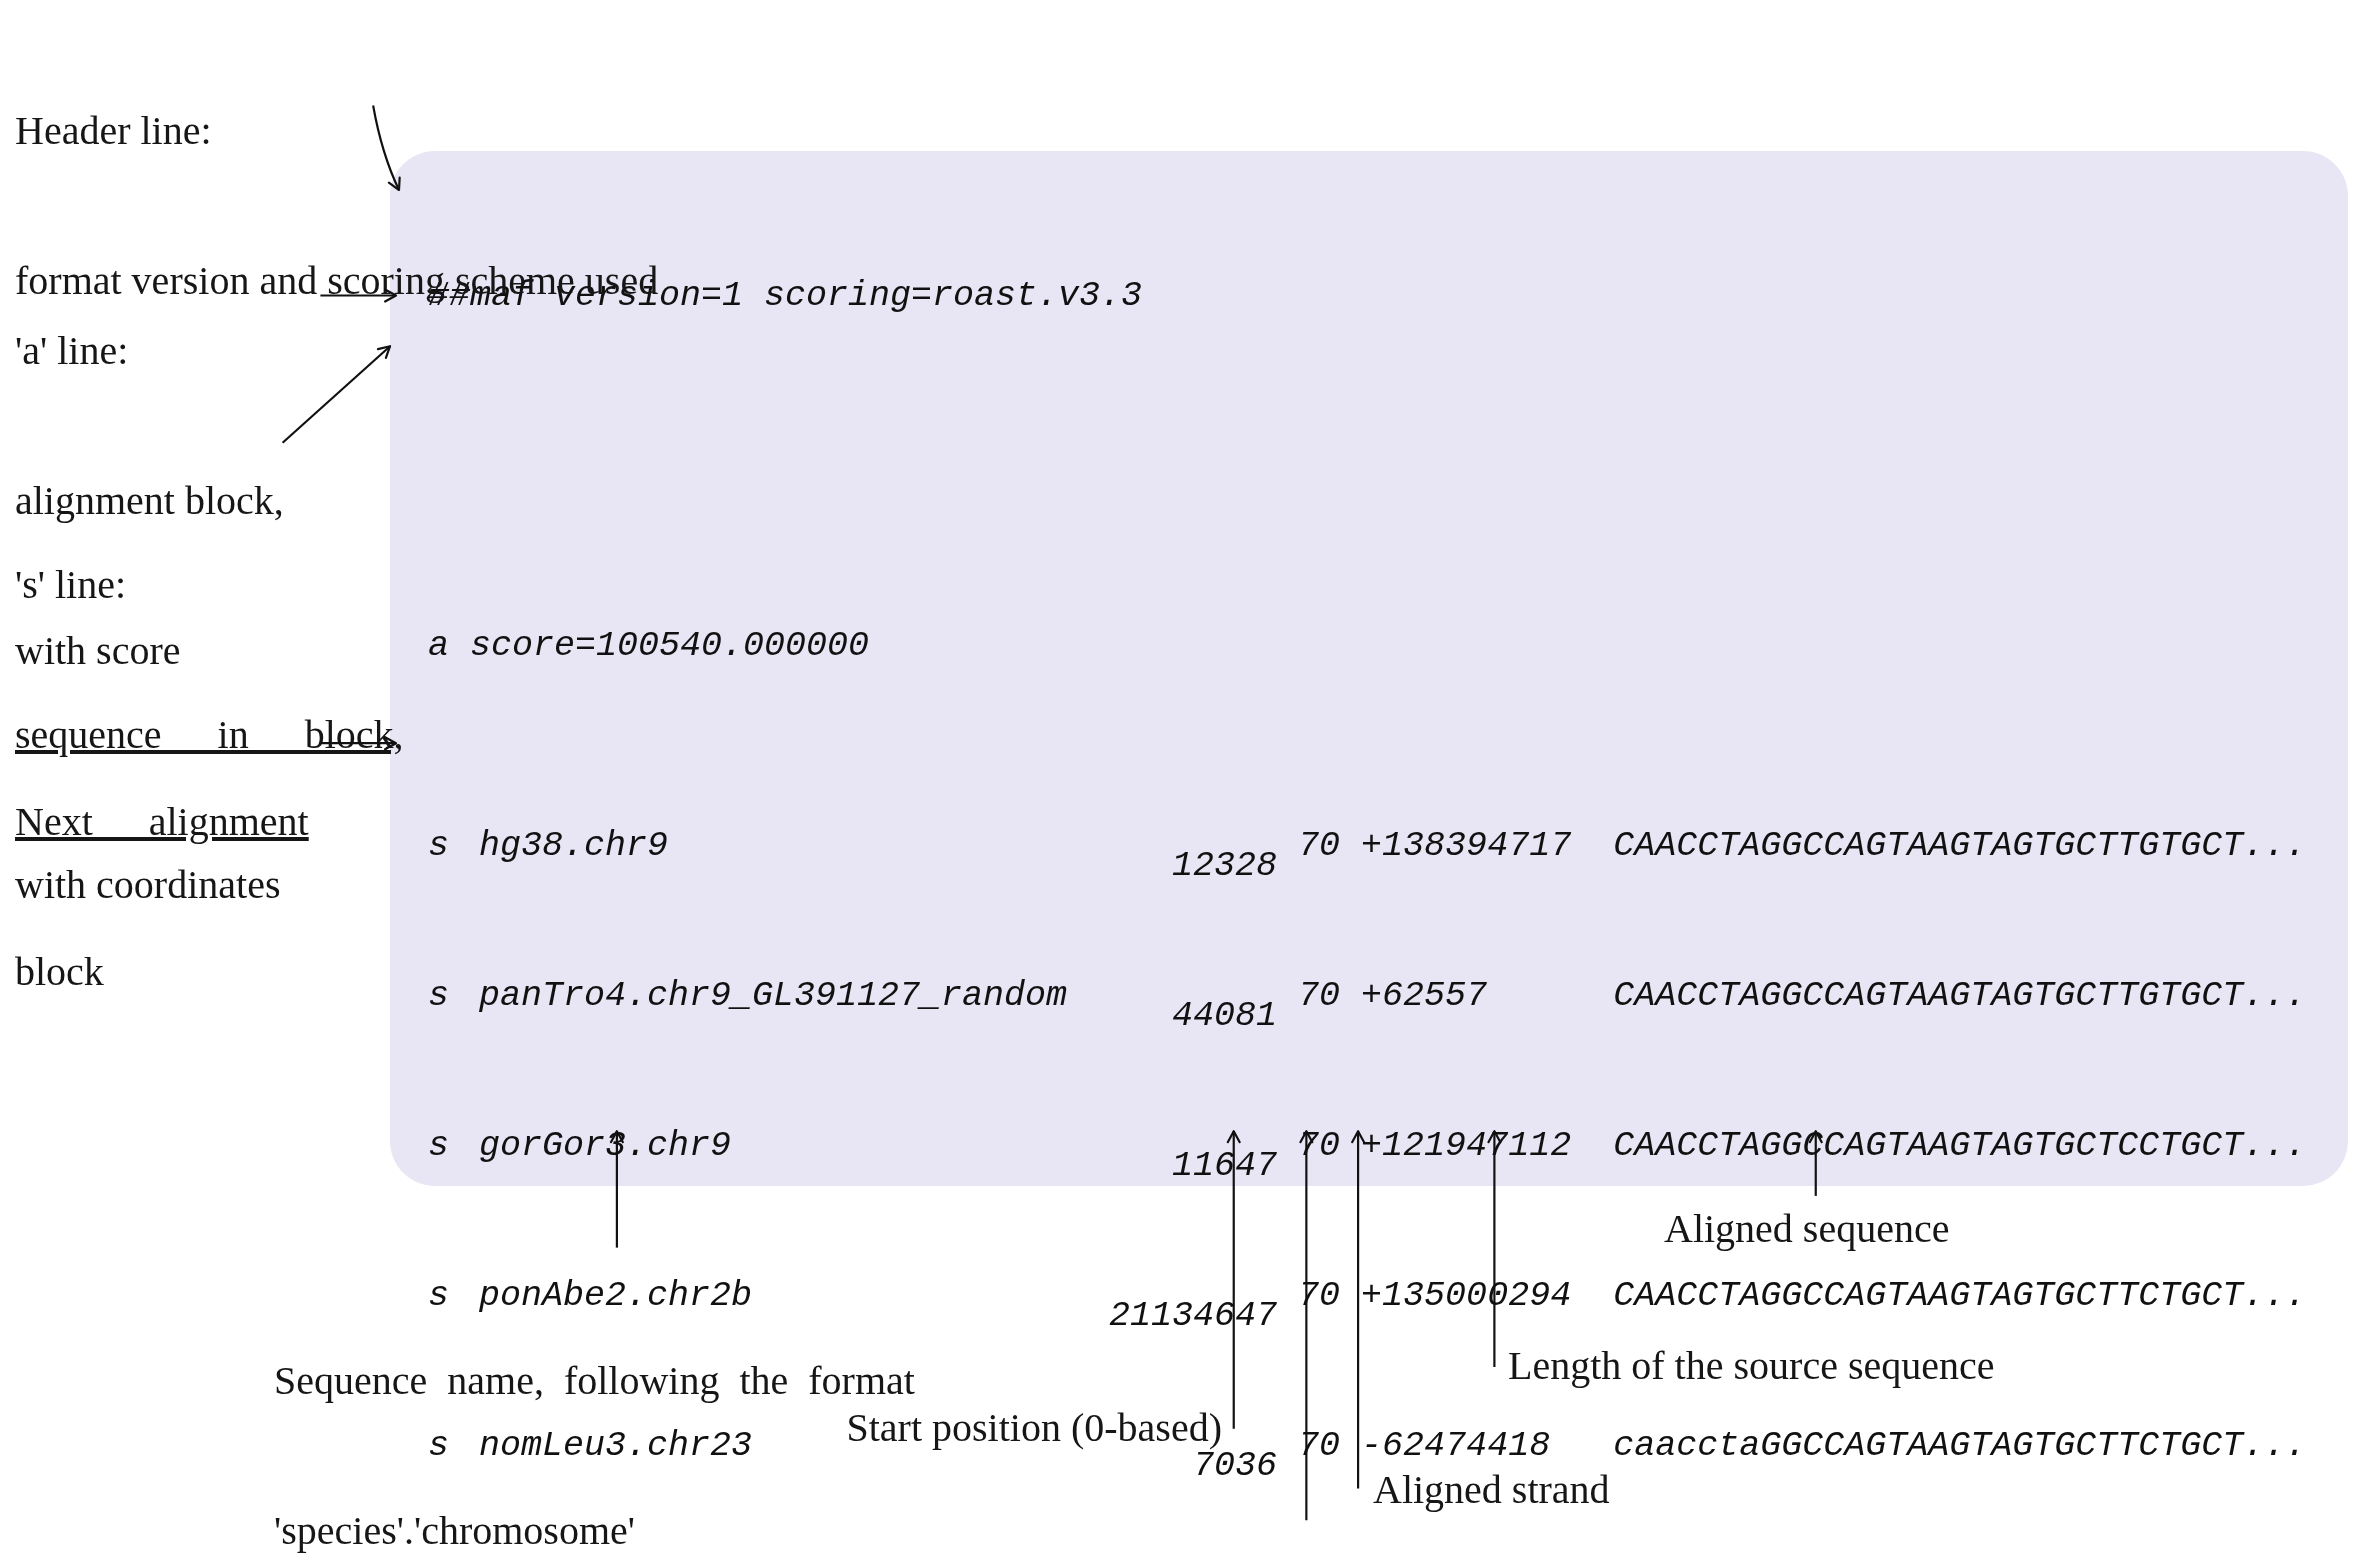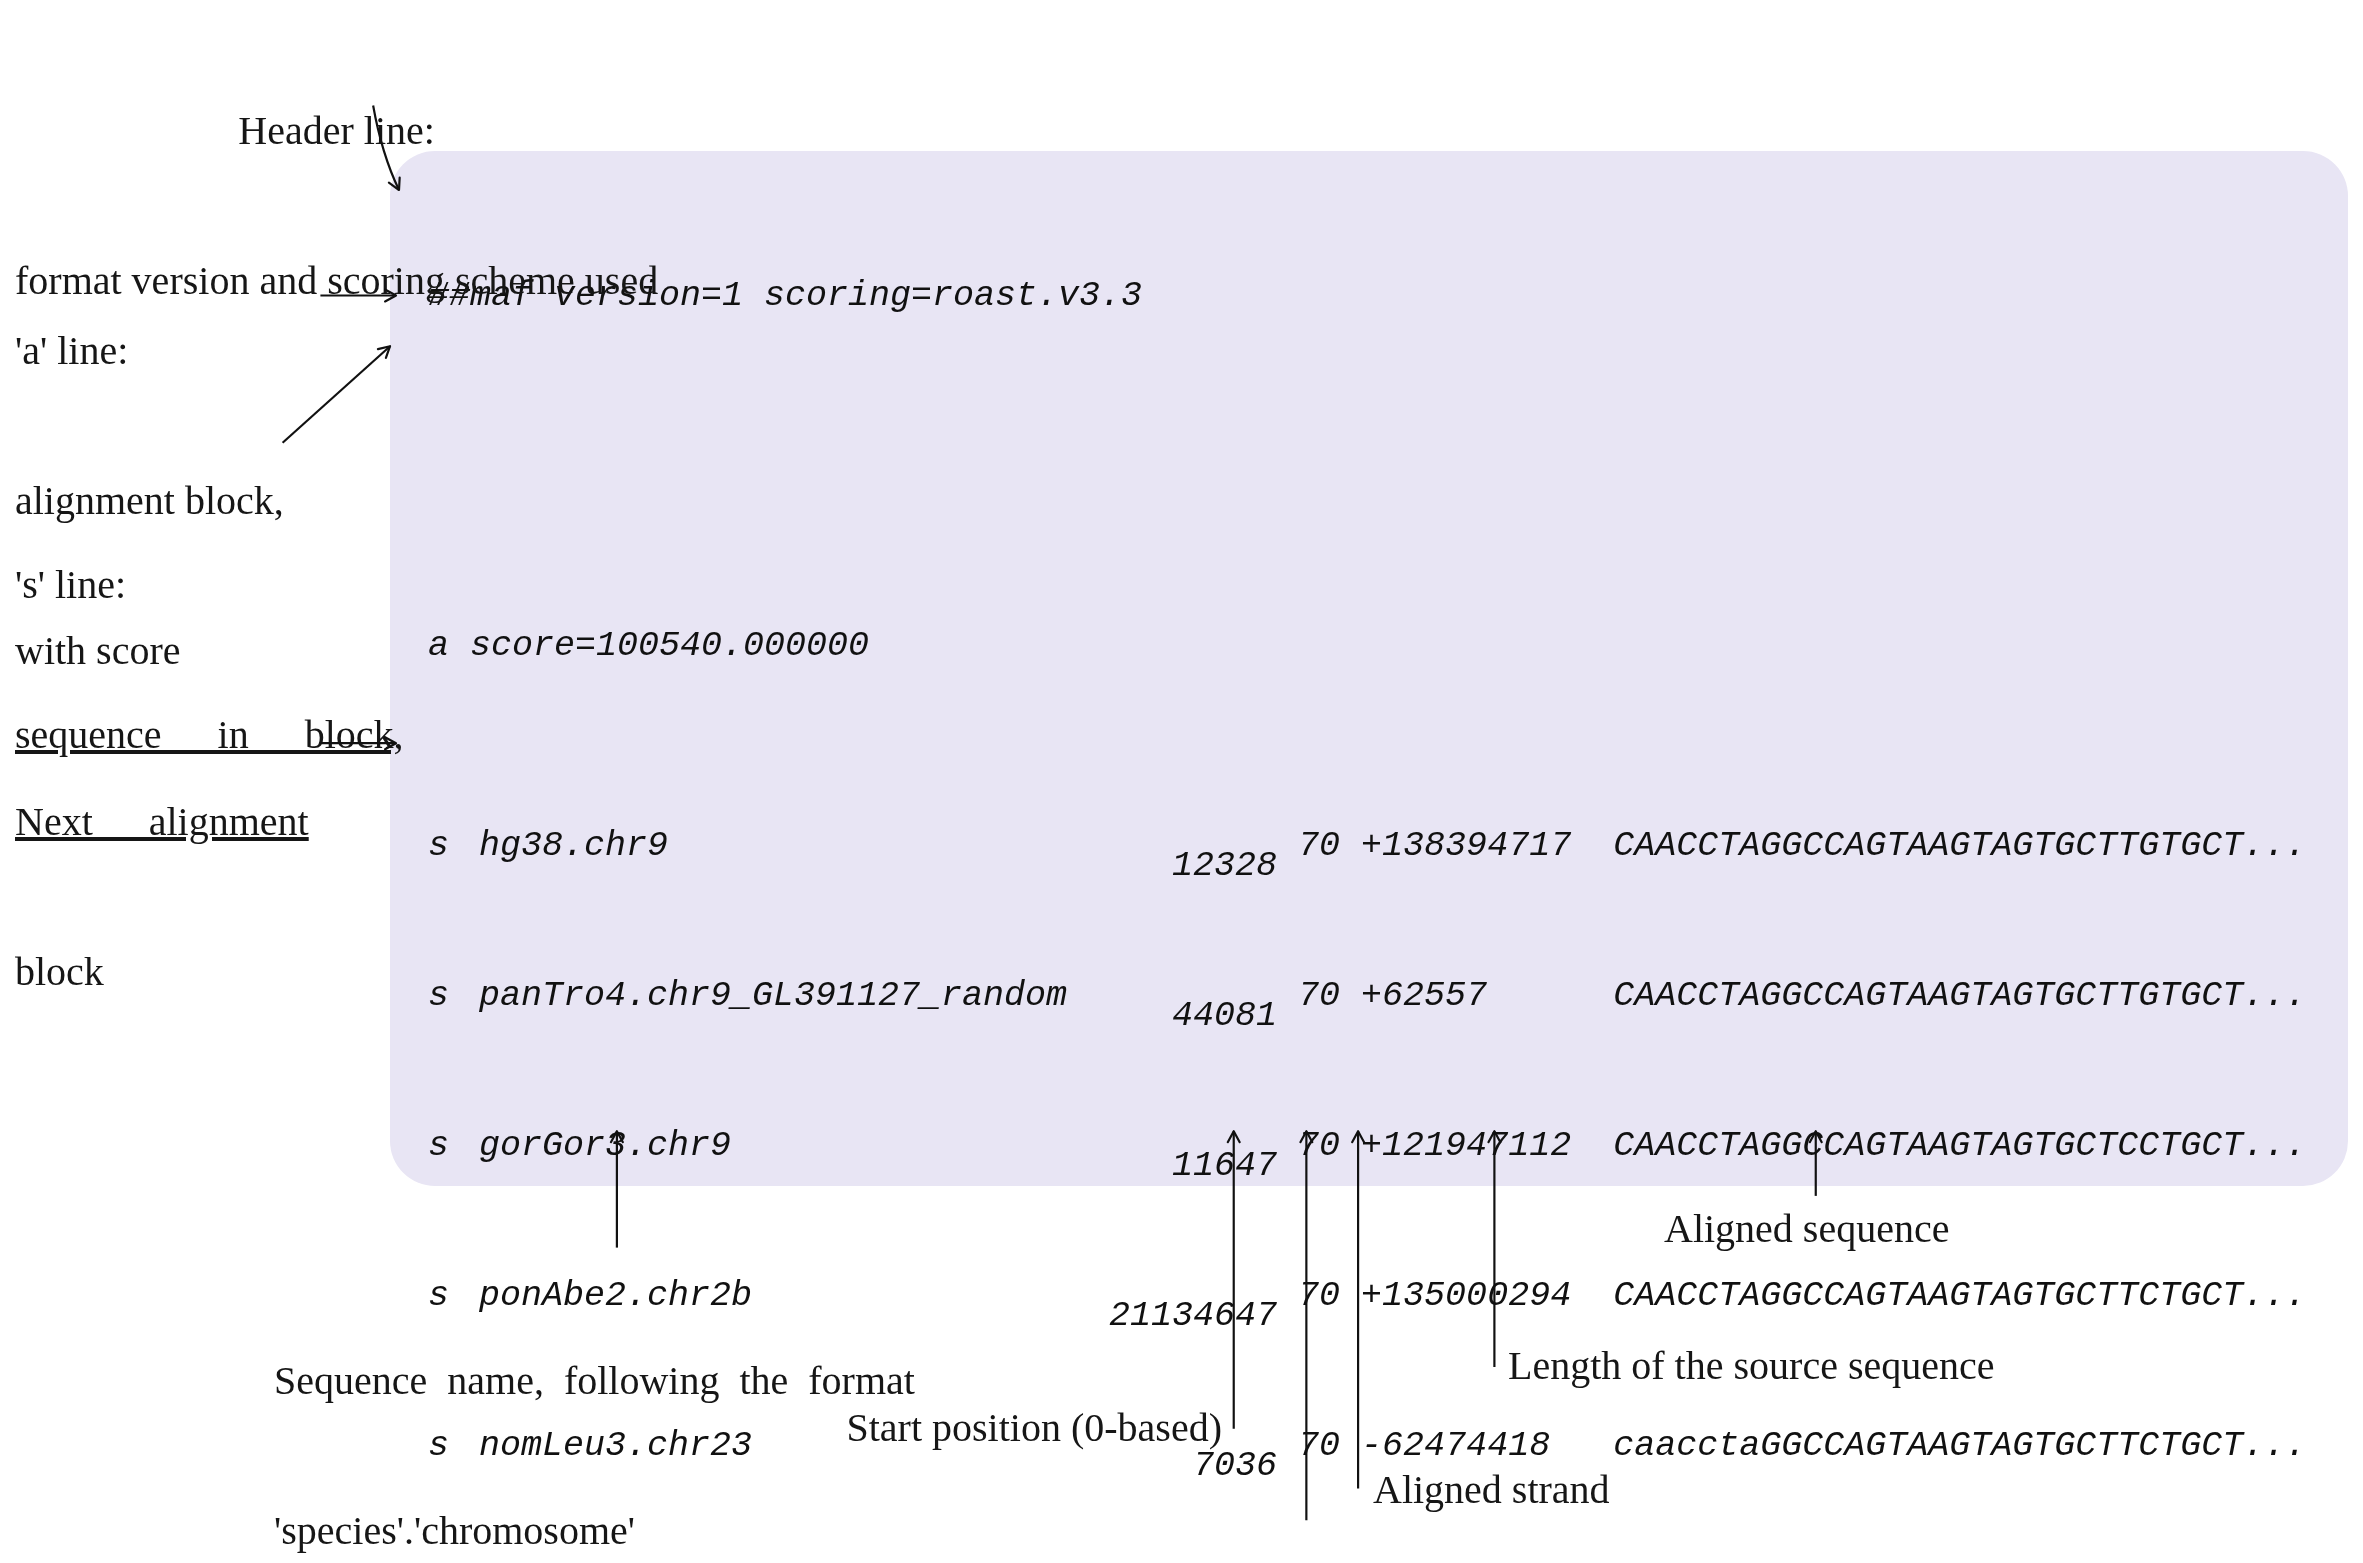--- a/index.html
+++ b/index.html
@@ -84,34 +84,35 @@
 
   
   
   
   
   
   
   
 </div>
 
-<div class="note" style="left:15px;top:6px;text-align:center;">
+<div class="note" style="left:15px;top:6px;">
   <div>Header line:</div>
   <div>format version and scoring scheme used</div>
 </div>
 
 <div class="note" style="left:15px;top:226px;">
   <div>'a' line:</div>
   <div>alignment block,</div>
   <div>with score</div>
 </div>
 
 <div class="note" style="left:15px;top:460px;">
   <div>'s' line:</div>
   <div class="wide">sequence  in  block,</div>
+  <div>with coordinates</div>
 </div>
 
 <div class="note" style="left:15px;top:697px;">
   <div class="wide">Next  alignment</div>
   <div>block</div>
 </div>
 
 <div class="note" style="left:274px;top:1256px;">
   <div>Sequence  name,  following  the  format</div>
   <div>'species'.'chromosome'</div>

